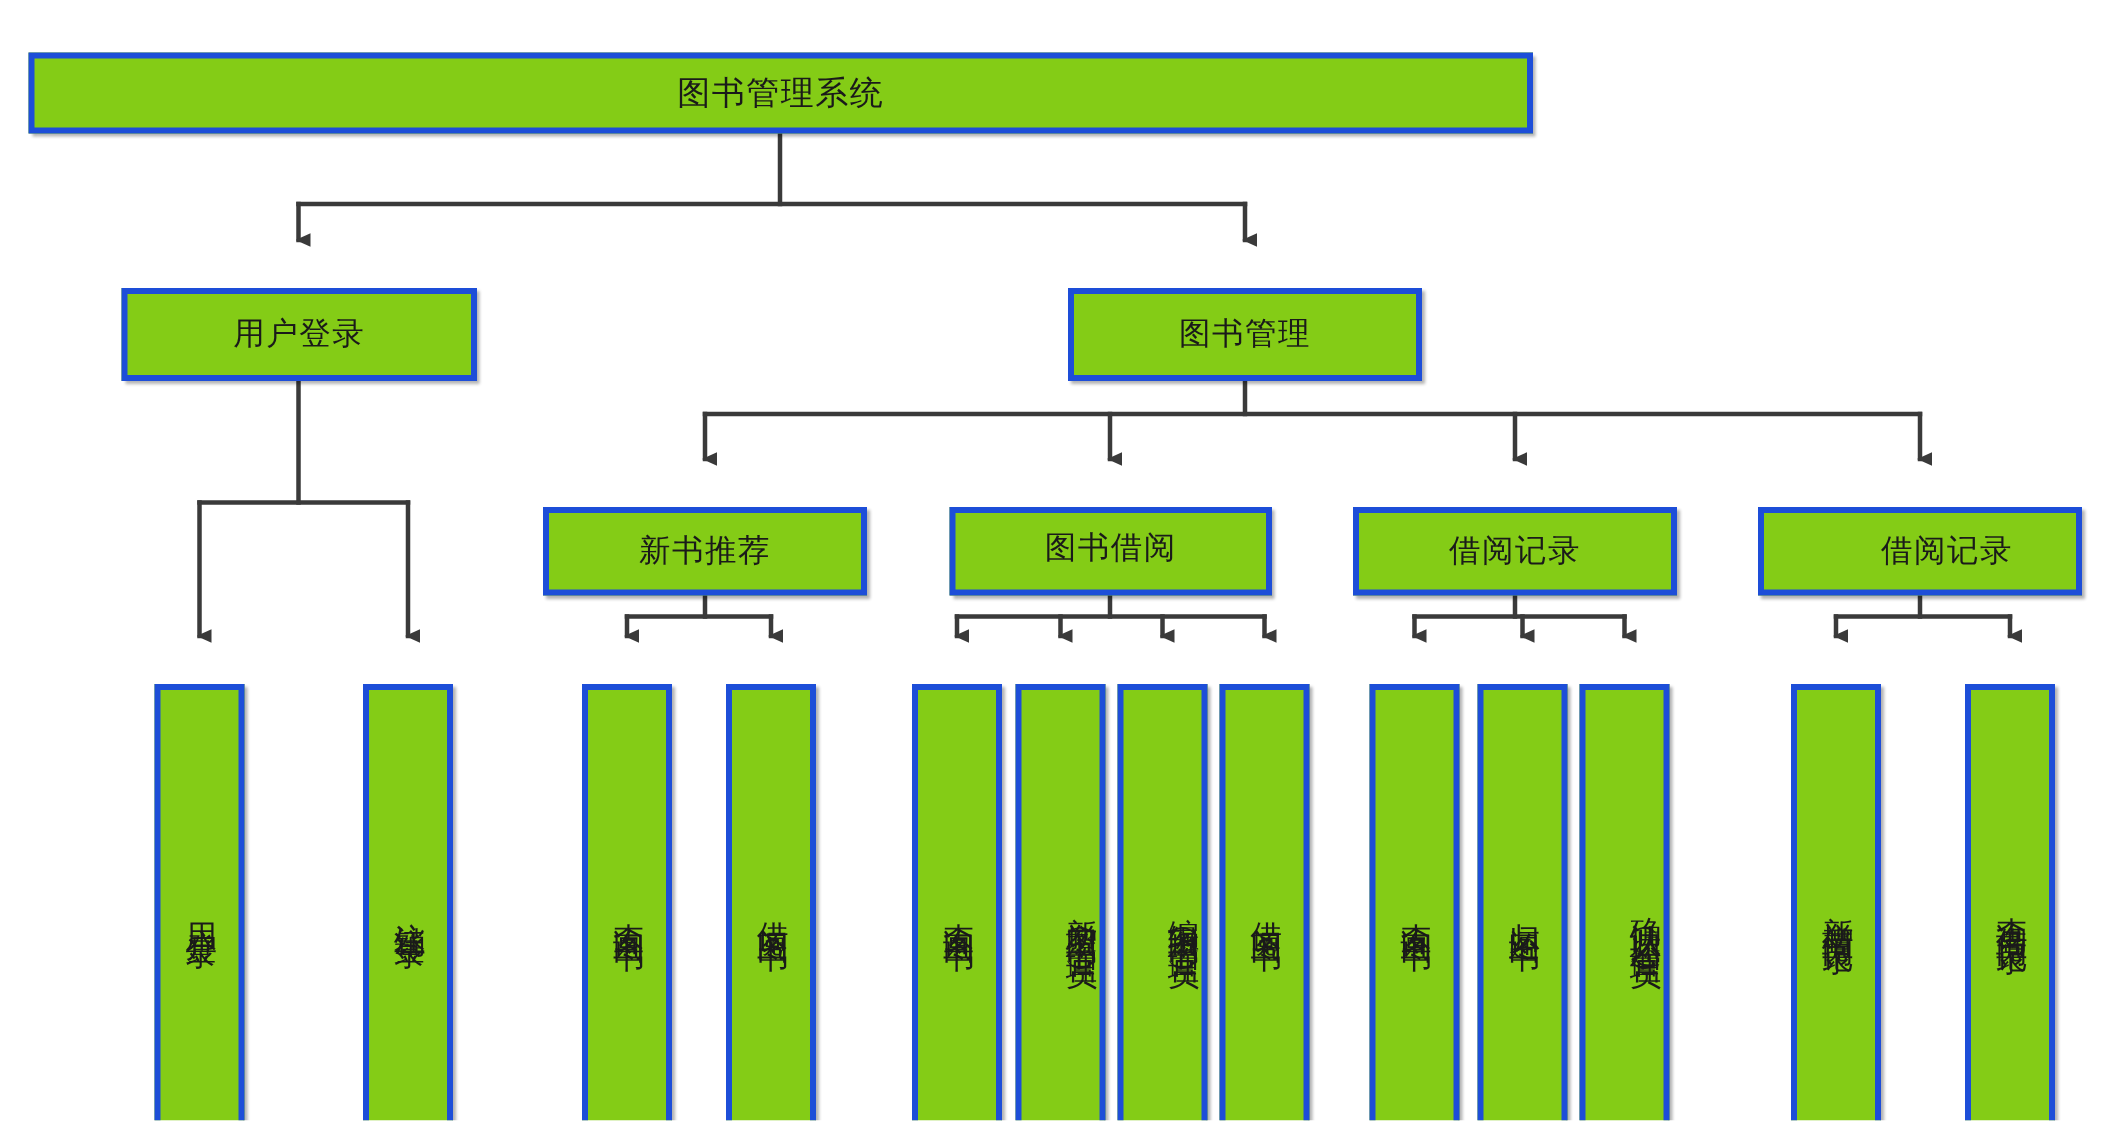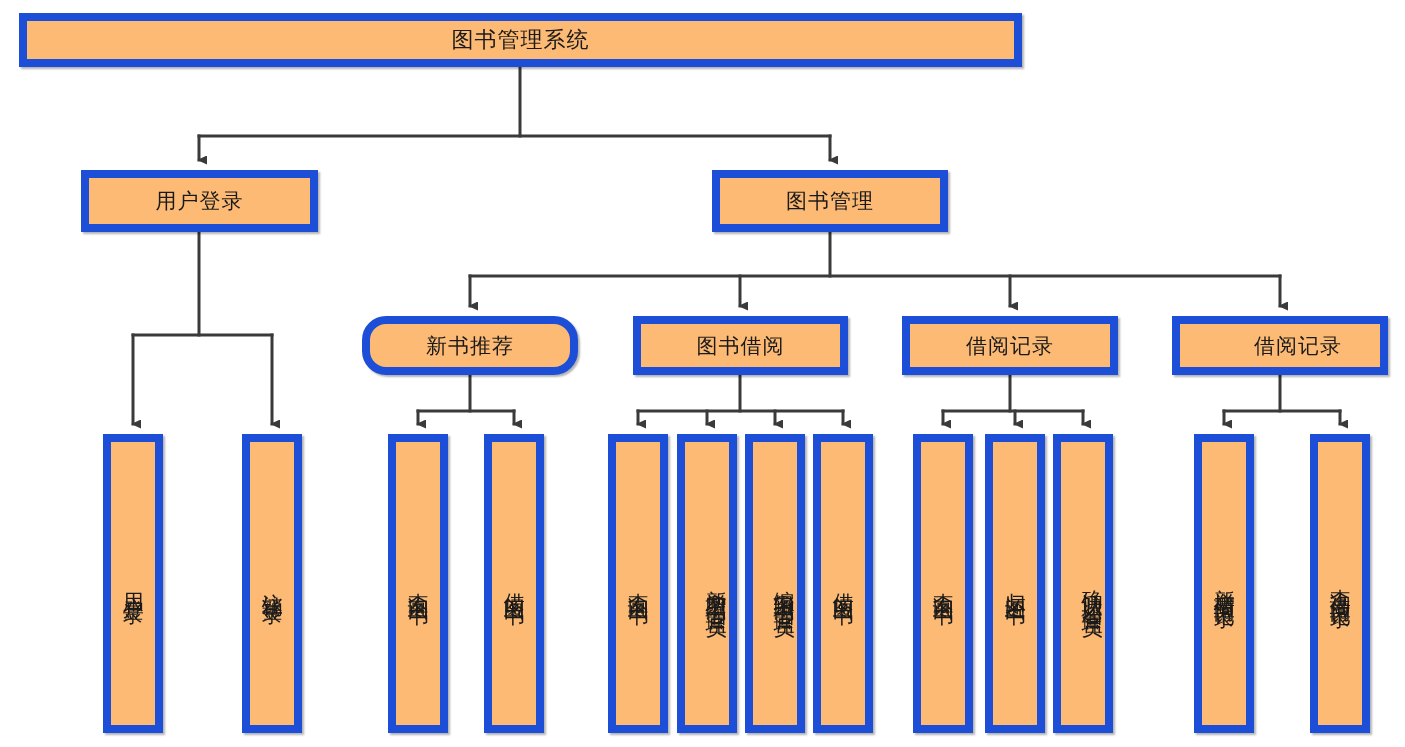--- a/index.html
+++ b/index.html
@@ -20,27 +20,28 @@
   svg.wires {
     position: absolute;
     left: 0; top: 0;
     width: 1405px;
     height: 747px;
     pointer-events: none;
   }
   .node {
     position: absolute;
     box-sizing: border-box;
-    background: #fdba74;
-    border: 8px solid #1d4ed8;
+    background: #84cc16;
+    border: 4px solid #1d4ed8;
     box-shadow: 2px 2px 2px rgba(0,0,0,0.30);
     display: flex;
     align-items: center;
     justify-content: center;
     color: #1a1a1a;
+    margin-top: 22px;
   }
   .node.horiz {
     font-size: 21px;
     line-height: 1.2;
     letter-spacing: 1px;
   }
   .node.title {
     font-size: 22px;
   }
   .node.vert {
@@ -130,24 +131,24 @@
     <span>图书管理系统</span>
   </div>
 
   <div class="node horiz" style="left:81px; top:170px; width:237px; height:62px;">
     <span>用户登录</span>
   </div>
   <div class="node horiz" style="left:712px; top:170px; width:236px; height:62px;">
     <span>图书管理</span>
   </div>
 
-  <div class="node horiz" style="left:362px; top:316px; width:216px; height:59px;border-radius:24px;">
+  <div class="node horiz" style="left:362px; top:316px; width:216px; height:59px;">
     <span>新书推荐</span>
   </div>
-  <div class="node horiz" style="left:633px; top:316px; width:215px; height:59px;">
+  <div class="node horiz" style="left:633px; top:316px; width:215px; height:59px;font-family:Liberation Mono, monospace;">
     <span>图书借阅</span>
   </div>
   <div class="node horiz" style="left:902px; top:316px; width:216px; height:59px;">
     <span>借阅记录</span>
   </div>
   <div class="node horiz" style="left:1172px; top:316px; width:216px; height:59px;padding-left:36px;">
     <span>借阅记录</span>
   </div>
 
   <div class="node vert centered" style="left:103px; top:434px; width:60px; height:299px;">

